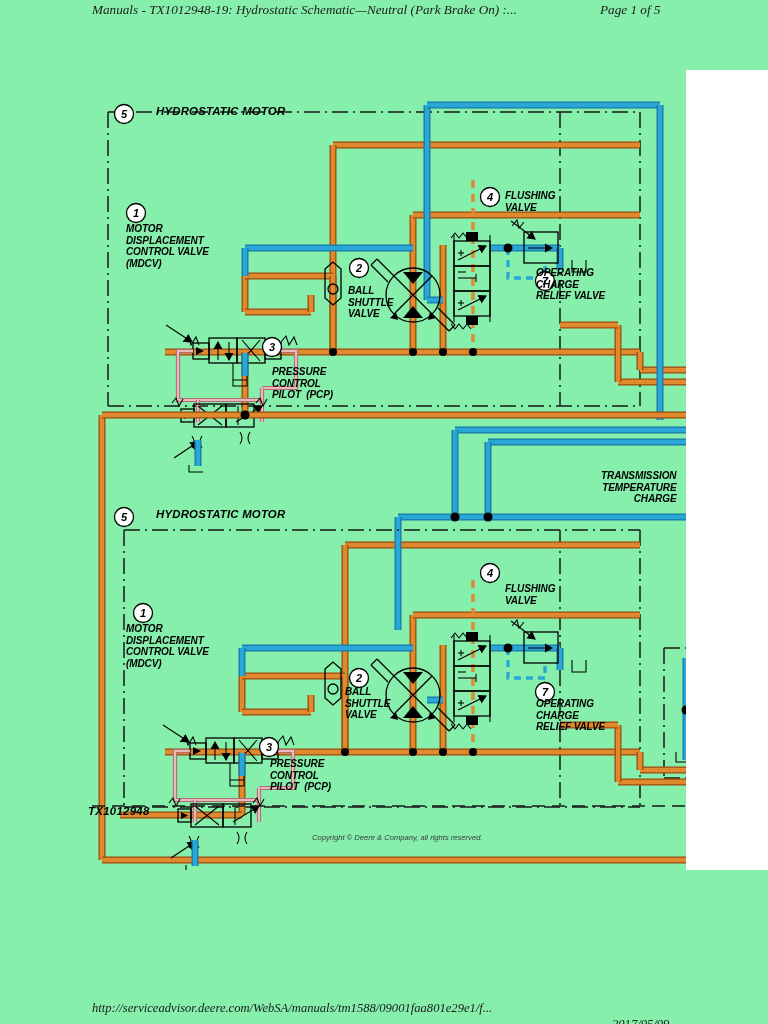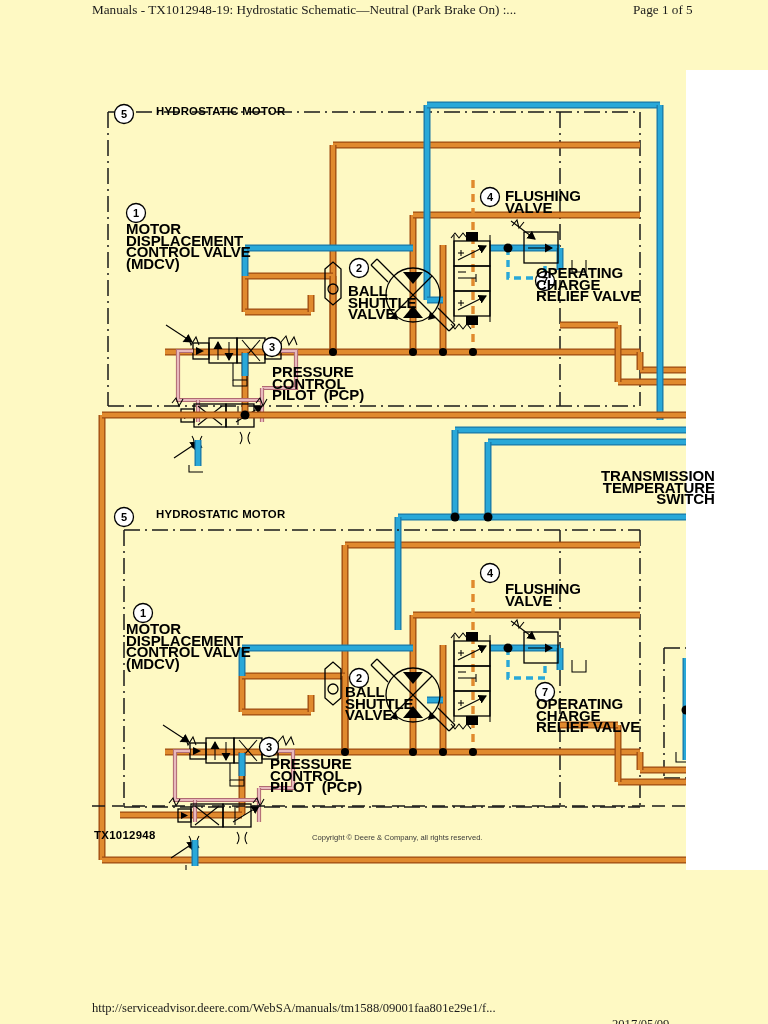--- a/index.html
+++ b/index.html
@@ -2,48 +2,48 @@
 <html><head>
 <meta charset="utf-8">
 <title>Hydrostatic Schematic</title>
 <style>
   html,body{margin:0;padding:0;background:#ffffff;}
   body{
     width:768px;height:1024px;position:relative;overflow:hidden;
     font-family:"Liberation Sans", sans-serif;
     -webkit-font-smoothing:antialiased;
   }
-  .page{position:absolute;inset:0;background:#fef9c3;}
+  .page{position:absolute;inset:0;background:#86efac;font-style:italic;}
 
   
   .hdr{
     position:absolute;top:2px;left:0;width:768px;
     font-family:"Liberation Serif", serif;
     font-size:13.2px;color:#1b1b1b;white-space:nowrap;
   }
   .hdr .t{position:absolute;left:92px;top:0;}
-  .hdr .p{position:absolute;left:600px;top:0;margin-left:33px;}
+  .hdr .p{position:absolute;left:600px;top:0;}
 
   .ftr{
     position:absolute;top:1001px;left:0;width:768px;
     font-family:"Liberation Serif", serif;
     font-size:12.6px;color:#1b1b1b;white-space:nowrap;
   }
   .ftr .u{position:absolute;left:92px;top:0;text-align:right;}
   .ftr .d{position:absolute;left:612px;top:16px;}
 
   
   .canvas{position:absolute;left:0;top:70px;width:768px;height:800px;}
   .canvas svg{display:block;}
 
   
   .lbl{
     position:absolute;
     font-family:"Liberation Sans", sans-serif;
-    font-weight:bold;font-size:15px;line-height:11.6px;
+    font-weight:bold;font-size:10px;line-height:11.6px;
     color:#000;white-space:pre;letter-spacing:-0.1px;
   }
   .lbl.sec{font-size:11.4px;letter-spacing:.2px;padding-left:20px;}
   .lbl.code{font-size:11.4px;letter-spacing:.3px;}
   .copy{
     position:absolute;
     font-family:"Liberation Sans", sans-serif;
     font-size:7.6px;color:#3a3a3a;white-space:nowrap;
   }
   .clip-right{
@@ -565,40 +565,40 @@
 CONTROL
 PILOT  (PCP)</div>
   <div class="lbl" style="left:505px;top:190px;">FLUSHING
 VALVE</div>
   <div class="lbl" style="left:536px;top:267px;">OPERATING
 CHARGE
 RELIEF VALVE</div>
 
   <div class="lbl" style="left:601px;top:470px;text-align:right;">TRANSMISSION
 TEMPERATURE
-SWITCH</div>
+CHARGE</div>
 
   <div class="lbl sec" style="left:136px;top:509px;">HYDROSTATIC MOTOR</div>
   <div class="lbl" style="left:126px;top:623px;">MOTOR
 DISPLACEMENT
 CONTROL VALVE
 (MDCV)</div>
   <div class="lbl" style="left:345px;top:686px;">BALL
 SHUTTLE
 VALVE</div>
   <div class="lbl" style="left:270px;top:758px;">PRESSURE
 CONTROL
 PILOT  (PCP)</div>
   <div class="lbl" style="left:505px;top:583px;">FLUSHING
 VALVE</div>
   <div class="lbl" style="left:536px;top:698px;">OPERATING
 CHARGE
 RELIEF VALVE</div>
 
-  <div class="lbl code" style="left:94px;top:806px;margin-top:24px;">TX1012948</div>
+  <div class="lbl code" style="left:88px;top:806px;">TX1012948</div>
   <div class="copy" style="left:292px;top:833px;margin-left:20px;">Copyright © Deere &amp; Company, all rights reserved.</div>
 
   <div class="ftr">
     <span class="u">http://serviceadvisor.deere.com/WebSA/manuals/tm1588/09001faa801e29e1/f...</span>
     <span class="d">2017/05/09</span>
   </div>
 
 </div>
 
 </body></html>

